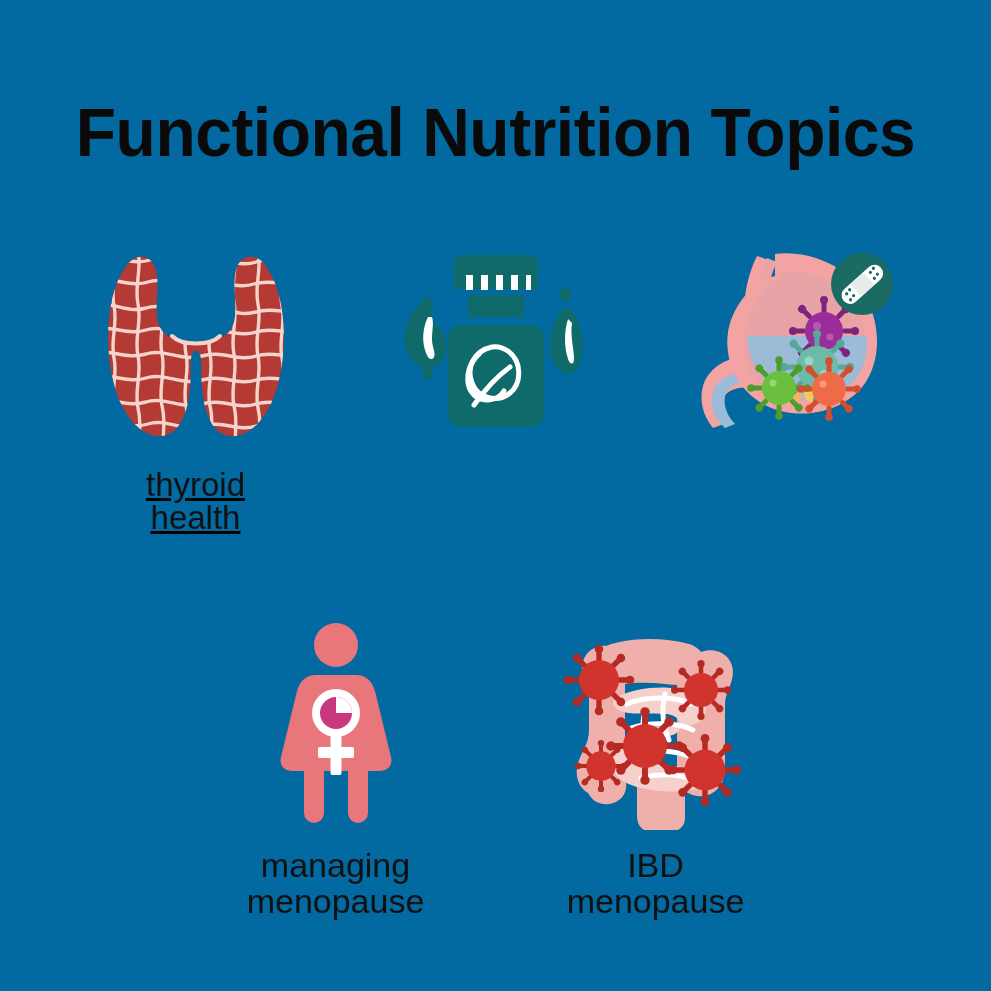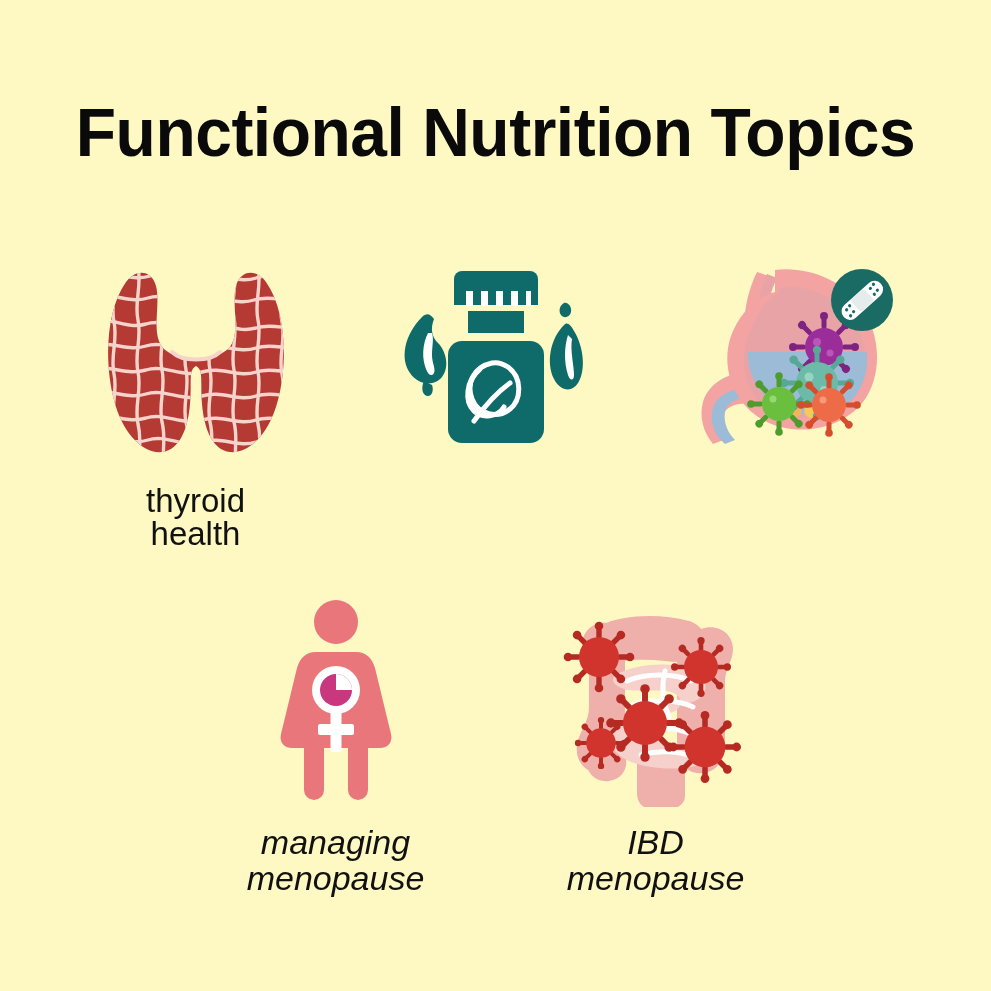--- a/index.html
+++ b/index.html
@@ -12,21 +12,21 @@
     height: 991px;
     overflow: hidden;
     font-family: "Liberation Sans", sans-serif;
     -webkit-font-smoothing: antialiased;
   }
 
   #infographic {
     position: relative;
     width: 991px;
     height: 991px;
-    background: #fef9c3;
+    background: #0369a1;
     box-sizing: border-box;
   }
 
   
   .title {
     position: absolute;
     top: 96px;
     left: 0;
     width: 991px;
     text-align: center;
@@ -43,22 +43,22 @@
 
   
   .row {
     position: absolute;
     left: 0;
     width: 991px;
     display: flex;
     justify-content: center;
     align-items: flex-start;
   }
-  .row-top { top: 248px; }
-  .row-bottom { top: 592px; font-style: italic; }
+  .row-top { top: 232px; text-decoration: underline; }
+  .row-bottom { top: 615px; }
 
   .cell {
     width: 300px;
     display: flex;
     flex-direction: column;
     align-items: center;
   }
   .row-bottom .cell { width: 320px; }
 
   .art {

